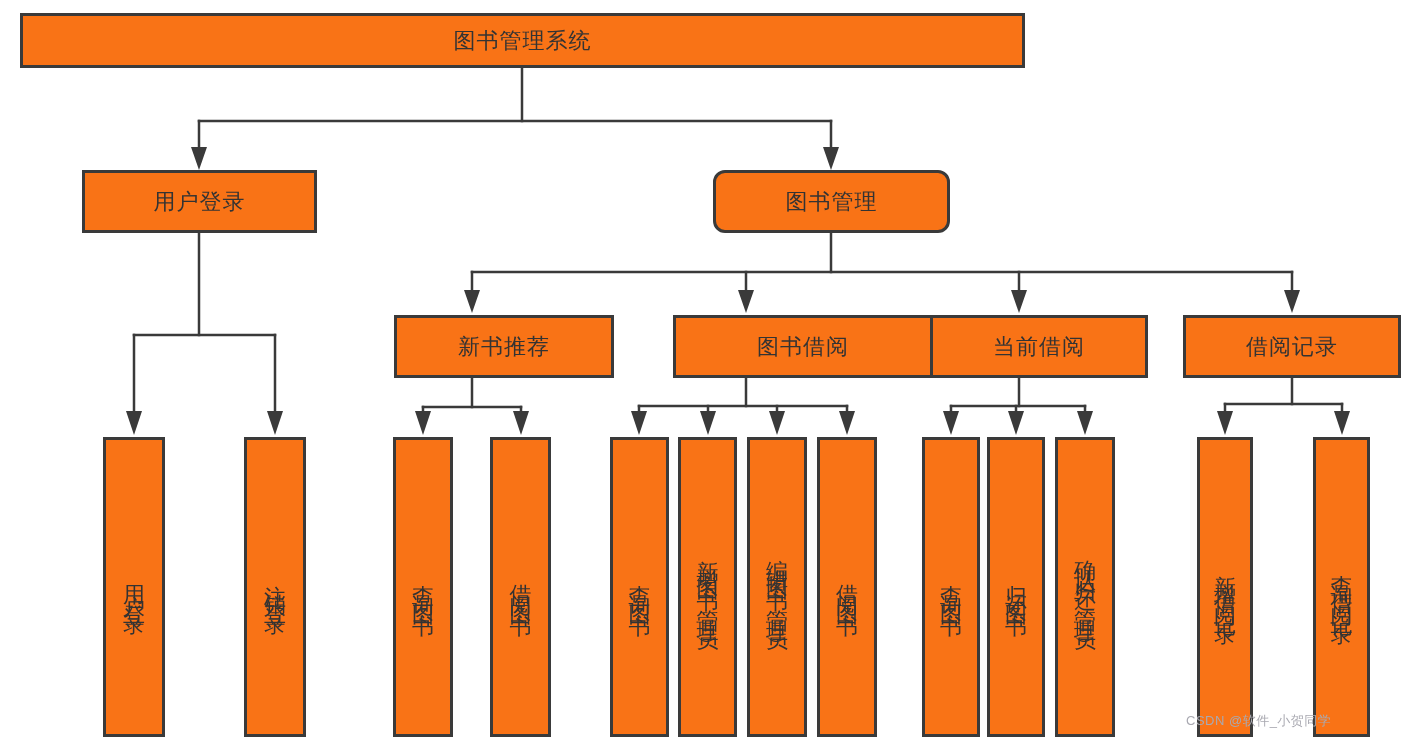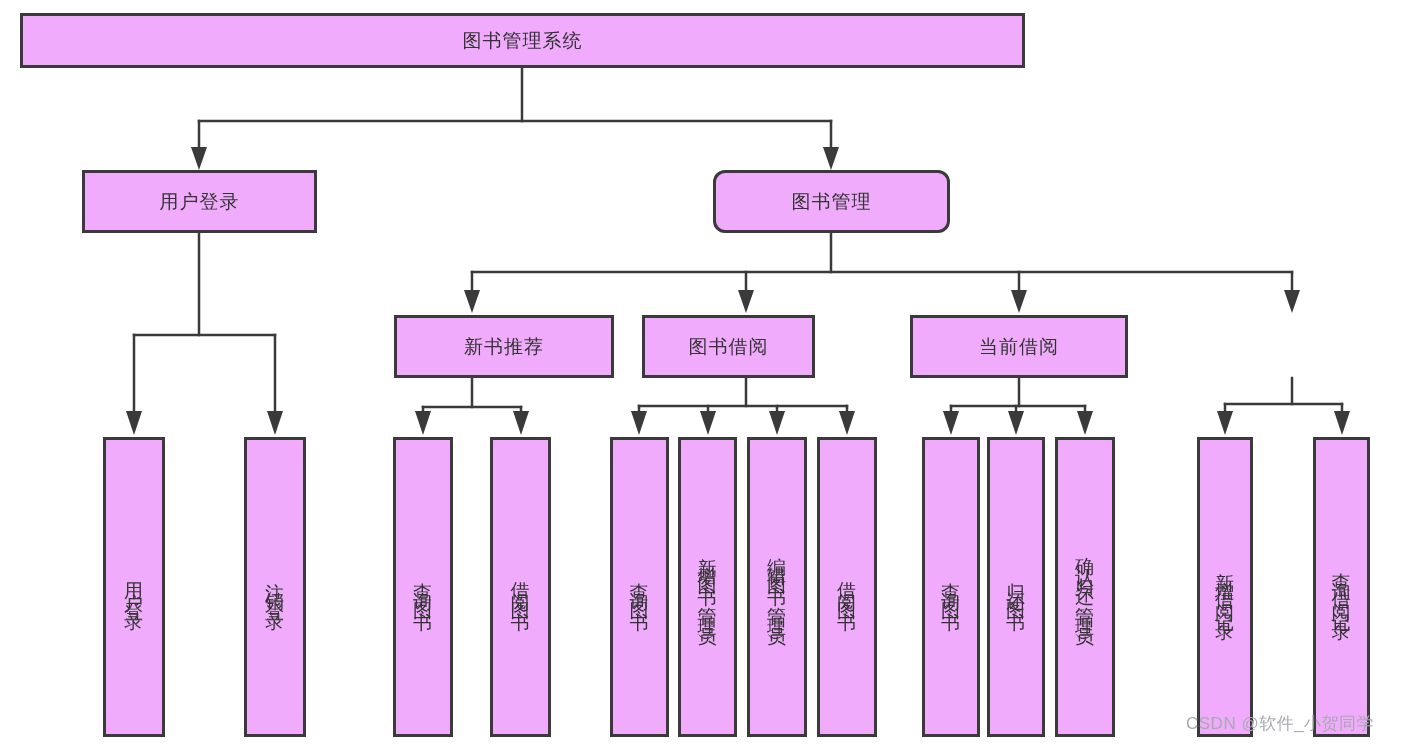--- a/index.html
+++ b/index.html
@@ -19,42 +19,42 @@
     position: absolute;
     left: 0;
     top: 0;
     width: 1405px;
     height: 747px;
   }
   .box {
     position: absolute;
     box-sizing: border-box;
     border: 3px solid #3a3a3a;
-    background: #f0abfc;
+    background: #f97316;
     display: flex;
     align-items: center;
     justify-content: center;
     color: #333333;
-    font-size: 19px;
+    font-size: 22px;
     letter-spacing: 1px;
     text-align: center;
   }
   .box.v {
     writing-mode: vertical-rl;
     text-orientation: mixed;
     letter-spacing: 10px;
     line-height: 1;
     top: 437px;
     height: 300px;
   }
   .watermark {
     position: absolute;
     left: 1186px;
     top: 712px;
-    font-size: 17px;
+    font-size: 13px;
     color: #a9a9b1;
     letter-spacing: 0.5px;
     white-space: nowrap;
     z-index: 5;
   }
 </style>
 </head>
 <body>
 
 <div class="canvas">
@@ -134,22 +134,23 @@
       <polygon points="1334,411 1350,411 1342,435" fill="#3a3a3a" stroke="none"></polygon>
     </g>
   </svg>
 
   <div class="box" style="left:20px; top:13px; width:1005px; height:55px;">图书管理系统</div>
 
   <div class="box" style="left:82px; top:170px; width:235px; height:63px;">用户登录</div>
   <div class="box" style="left:713px; top:170px; width:237px; height:63px;border-radius:12px;">图书管理</div>
 
   <div class="box" style="left:362px; top:315px; width:220px; height:63px;margin-left:32px;">新书推荐</div>
-  <div class="box" style="left:642px; top:315px; width:173px; height:63px;">图书借阅</div>
-  <div class="box" style="left:910px; top:315px; width:218px; height:63px;">当前借阅</div>
+  <div class="box" style="left:673px; top:315px; width:260px; height:63px;">图书借阅</div>
+  <div class="box" style="left:930px; top:315px; width:218px; height:63px;">当前借阅</div>
+  <div class="box" style="left:1183px; top:315px; width:218px; height:63px;">借阅记录</div>
 
   <div class="box v" style="left:103px; width:62px;">用户登录</div>
   <div class="box v" style="left:244px; width:62px;">注销登录</div>
 
   <div class="box v" style="left:393px; width:60px;">查询图书</div>
   <div class="box v" style="left:490px; width:61px;">借阅图书</div>
 
   <div class="box v" style="left:610px; width:59px;">查询图书</div>
   <div class="box v" style="left:678px; width:59px;">新增图书（管理员）</div>
   <div class="box v" style="left:747px; width:60px;">编辑图书（管理员）</div>

